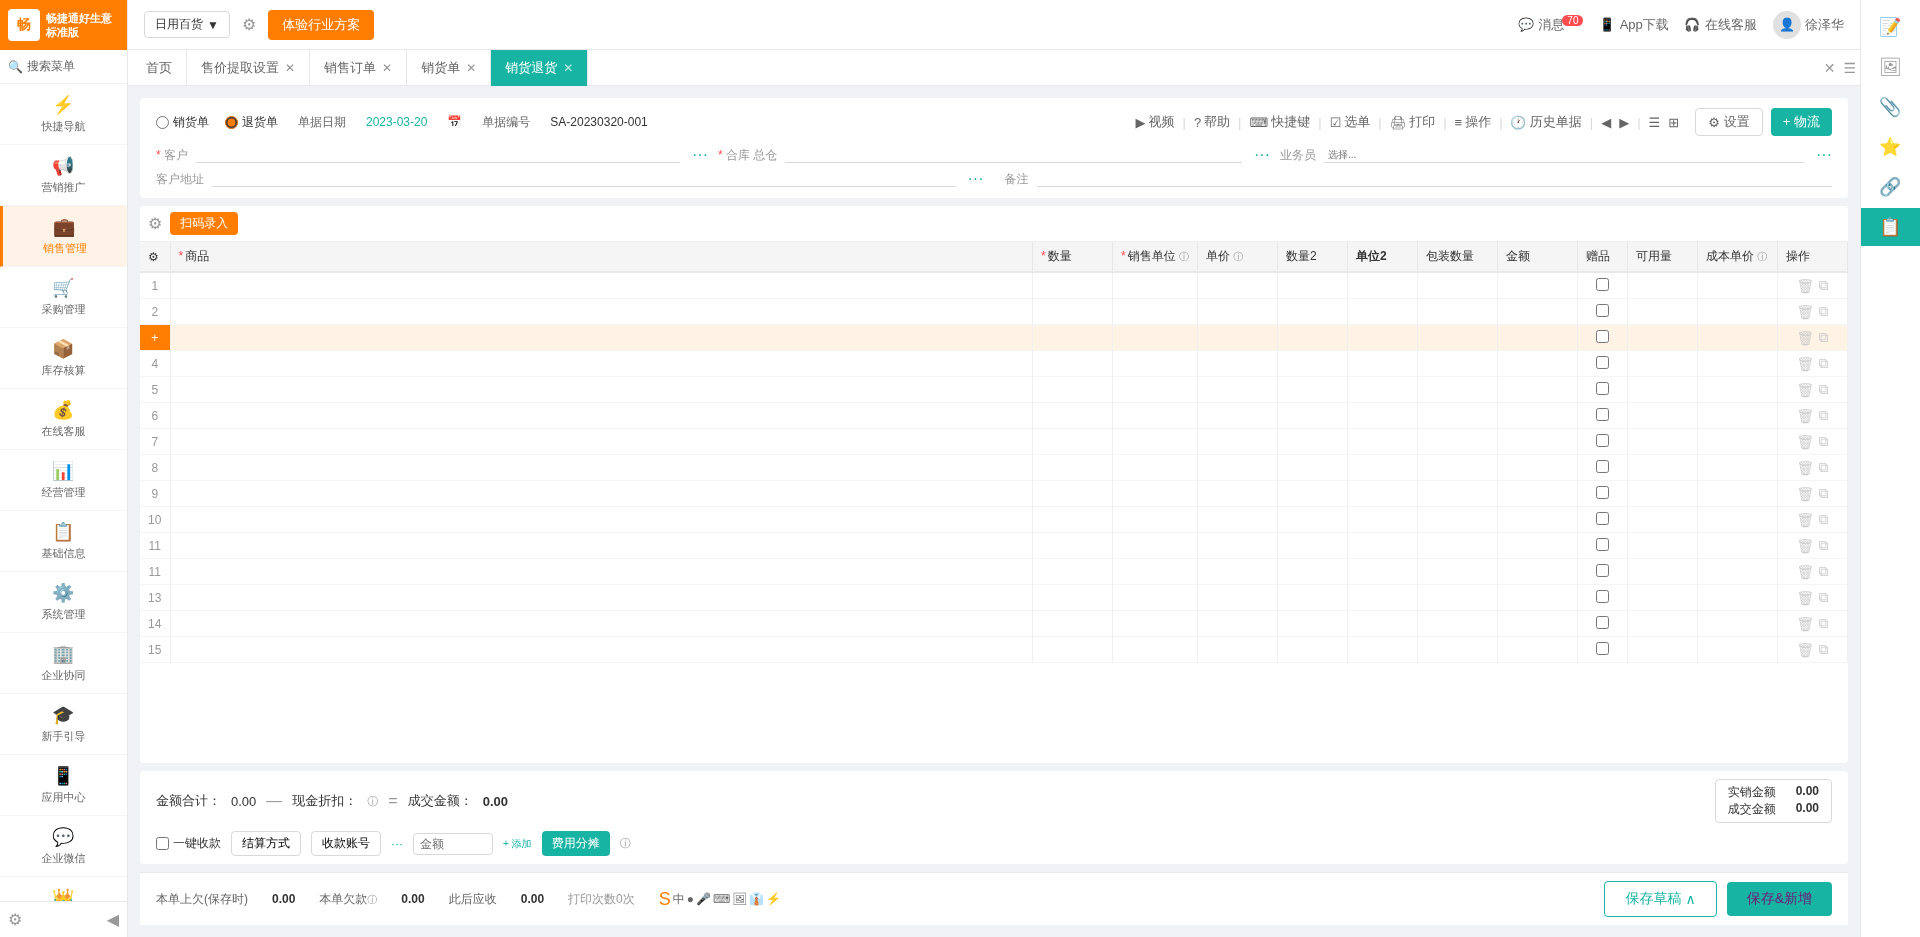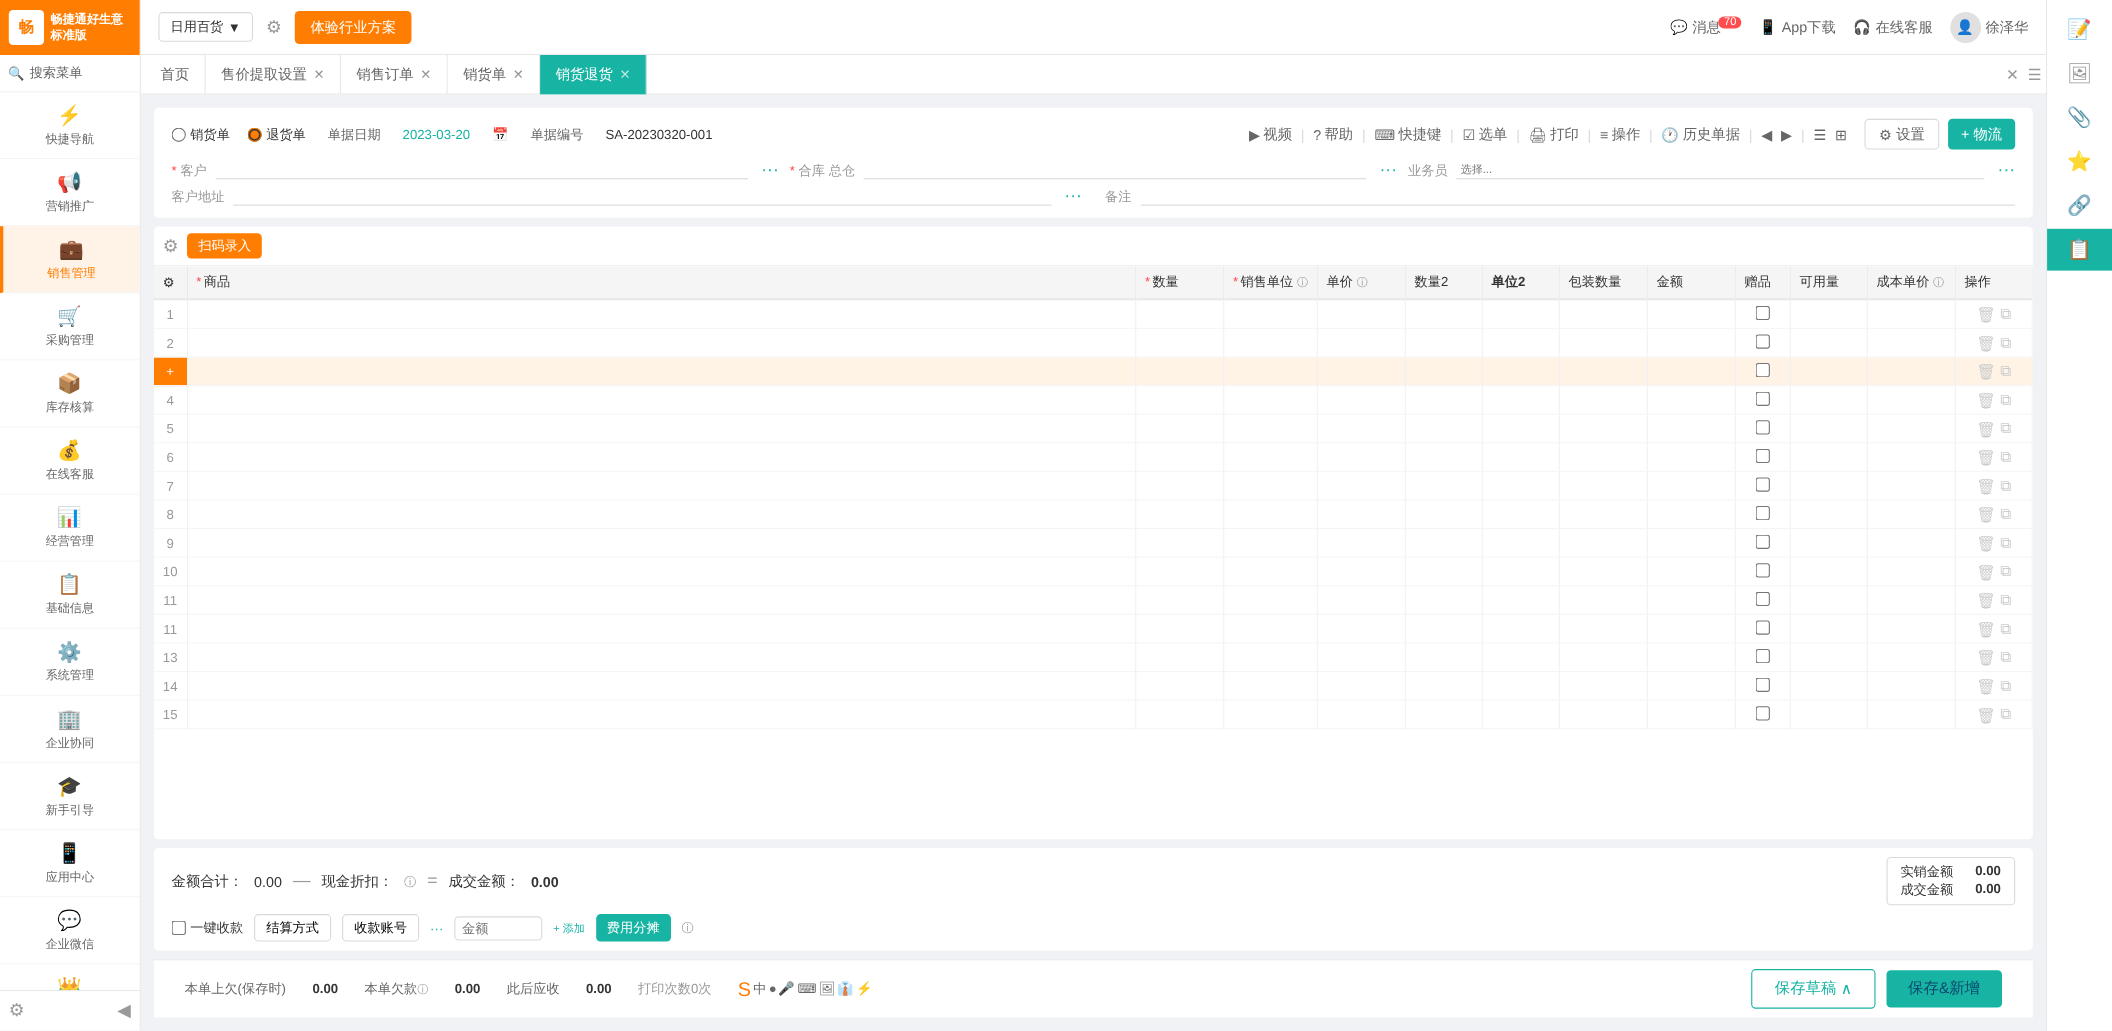--- a/index.html
+++ b/index.html
@@ -83,27 +83,27 @@
     .action-cell { display: flex; align-items: center; gap: 4px; justify-content: center; }
     .action-icon { color: #ccc; cursor: pointer; font-size: 14px; }
     .subtotal-row { background: #fffbf0; font-weight: bold; }
     .subtotal-row td { padding: 6px 8px; color: #333; }
     .footer-btn { border: 1px solid #d9d9d9; background: #fff; padding: 3px 10px; border-radius: 4px; cursor: pointer; font-size: 12px; }
     .btn-fee-split { background: #17b3a3; color: #fff; border: none; padding: 4px 10px; border-radius: 4px; cursor: pointer; font-size: 12px; }
     .btn-add-small { border: none; background: none; color: #17b3a3; cursor: pointer; font-size: 10px; }
     .minus-icon { color: #999; font-size: 16px; }
     .equals-icon { color: #999; font-size: 16px; }
     .btn-save-draft { background: #fff; border: 1px solid #17b3a3; color: #17b3a3; padding: 8px 20px; border-radius: 4px; cursor: pointer; font-size: 14px; display: flex; align-items: center; gap: 4px; }
-    .btn-save-new { background: #17b3a3; color: #0c4a6e; border: none; padding: 8px 20px; border-radius: 4px; cursor: pointer; font-size: 14px; display: flex; align-items: center; gap: 4px; }
+    .btn-save-new { background: #17b3a3; color: #701a75; border: none; padding: 8px 20px; border-radius: 4px; cursor: pointer; font-size: 14px; display: flex; align-items: center; gap: 4px; }
 
     
     .right-panel { width: 60px; background: #fff; border-left: 1px solid #e8e8e8; display: flex; flex-direction: column; align-items: center; padding-top: 8px; gap: 2px; flex-shrink: 0; }
     .right-panel-item { width: 100%; display: flex; flex-direction: column; align-items: center; padding: 8px 4px; color: #999; cursor: pointer; gap: 2px; font-size: 10px; }
     .right-panel-item-icon { font-size: 18px; }
-    .bottom-bar { display: flex; align-items: center; justify-content: space-between; background: #fff; padding: 8px 28px; border-top: 1px solid #e8e8e8; flex-shrink: 0; }
+    .bottom-bar { display: flex; align-items: center; justify-content: space-between; background: #fff; padding: 8px 16px; border-top: 1px solid #e8e8e8; flex-shrink: 0; }
     .bottom-bar-left { display: flex; align-items: center; gap: 24px; font-size: 12px; color: #666; }
     .bottom-bar-right { display: flex; gap: 10px; align-items: center; }
 
     .col-gear { width: 30px; }
     .col-product { min-width: 180px; }
     .col-qty { width: 80px; }
     .col-unit { width: 80px; }
     .col-price { width: 80px; }
     .col-qty2 { width: 70px; }
     .col-unit2 { width: 70px; font-weight: bold; }

